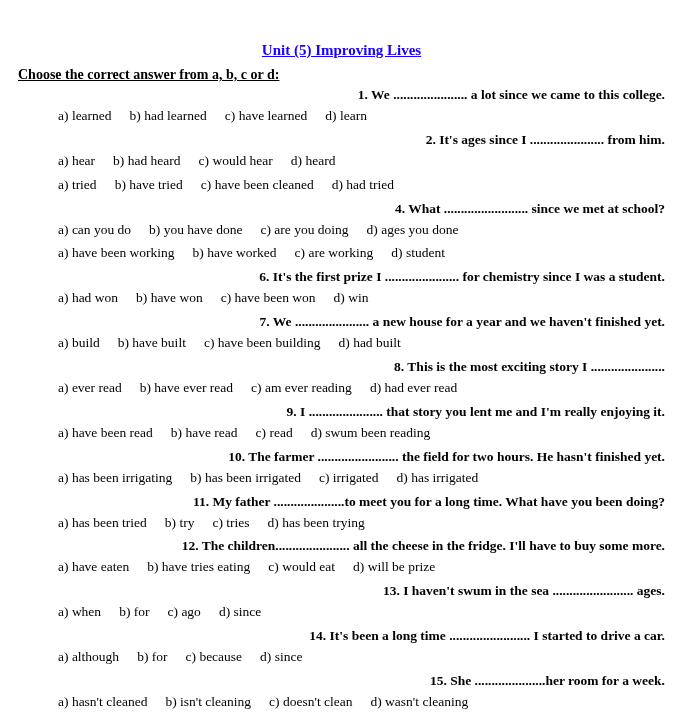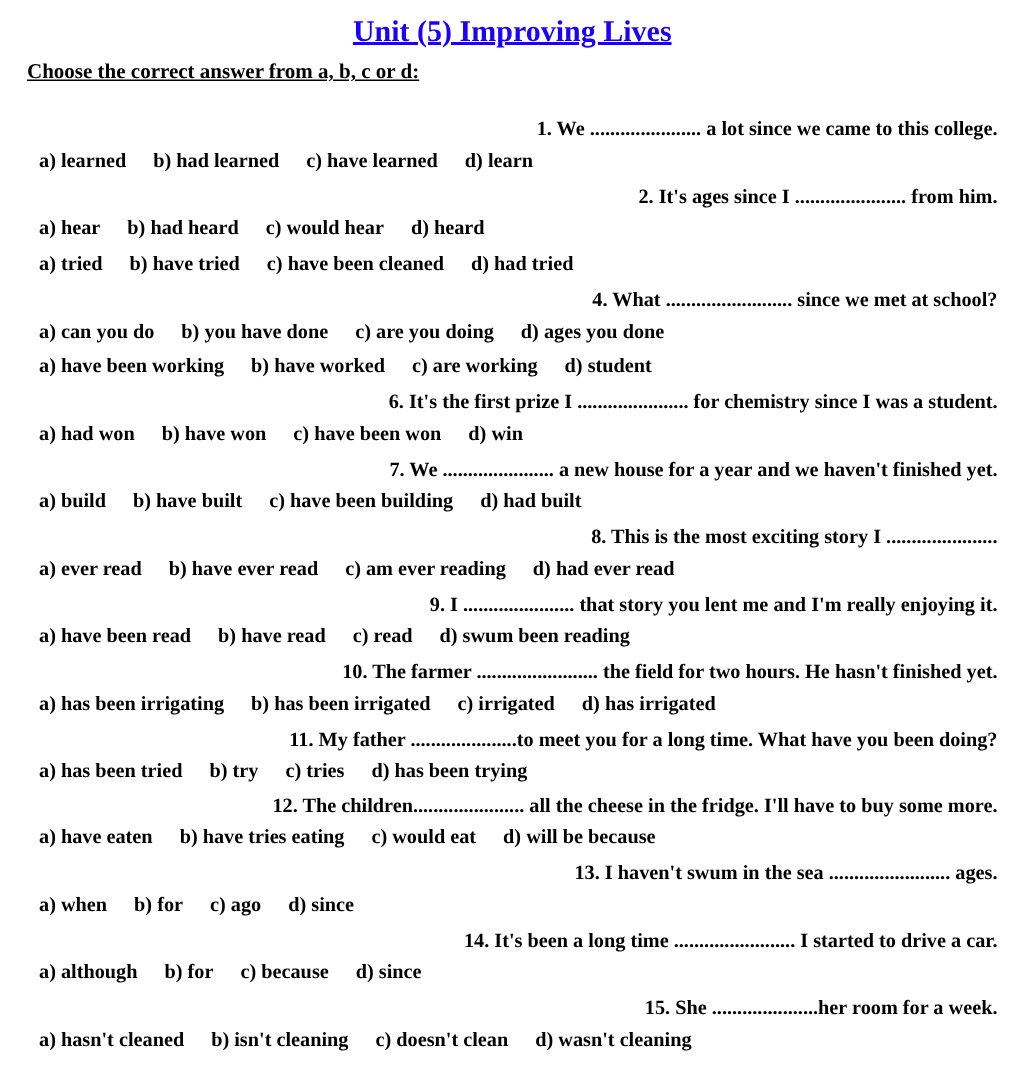--- a/index.html
+++ b/index.html
@@ -7,43 +7,45 @@
       background: #fff;
       font-family: "Times New Roman", Times, serif;
       font-size: 13.5px;
       color: #000;
       width: 683px;
       min-height: 712px;
       padding: 10px 18px 10px 18px;
     }
     .page-title {
       text-align: center;
-      font-size: 20px;
+      font-size: 15px;
       font-weight: bold;
       color: #1a00ff;
       text-decoration: underline;
       margin-bottom: 8px;
+      margin-top: 32px;
     }
     .section-heading {
       font-size: 14px;
       font-weight: bold;
       text-decoration: underline;
-      margin-bottom: 19px;
+      margin-bottom: 2px;
     }
     .question-block {
       margin-bottom: 3px;
       line-height: 1.55;
     }
     .q-line {
       font-weight: bold;
       text-align: right;
     }
     .options-line {
       padding-left: 8px;
-      font-weight: bold;
+      font-weight: normal;
+      margin-left: 32px;
     }
     .option {
       margin-right: 18px;
       display: inline-block;
     }
     
     body::after {
       content: '';
     }
   </style>
@@ -91,21 +93,21 @@
     <div class="question-block">
       <div class="q-line"><span><b>10.</b></span> The farmer ........................ the field for two hours. He hasn't finished yet.</div>
       <div class="options-line"><span class="option"><span>a)</span> <span>has been irrigating</span></span><span class="option"><span>b)</span> <span>has been irrigated</span></span><span class="option"><span>c)</span> <span>irrigated</span></span><span class="option"><span>d)</span> <span>has irrigated</span></span></div>
     </div>
     <div class="question-block">
       <div class="q-line"><span><b>11.</b></span> My father .....................to meet you for a long time. What have you been doing?</div>
       <div class="options-line"><span class="option"><span>a)</span> <span>has been tried</span></span><span class="option"><span>b)</span> <span>try</span></span><span class="option"><span>c)</span> <span>tries</span></span><span class="option"><span>d)</span> <span>has been trying</span></span></div>
     </div>
     <div class="question-block">
       <div class="q-line"><span><b>12.</b></span> The children...................... all the cheese in the fridge. I'll have to buy some more.</div>
-      <div class="options-line"><span class="option"><span>a)</span> <span>have eaten</span></span><span class="option"><span>b)</span> <span>have tries eating</span></span><span class="option"><span>c)</span> <span>would eat</span></span><span class="option"><span>d)</span> <span>will be because</span></span></div>
+      <div class="options-line"><span class="option"><span>a)</span> <span>have eaten</span></span><span class="option"><span>b)</span> <span>have tries eating</span></span><span class="option"><span>c)</span> <span>would eat</span></span><span class="option"><span>d)</span> <span>will be prize</span></span></div>
     </div>
     <div class="question-block">
       <div class="q-line"><span><b>13.</b></span> I haven't swum in the  sea ........................ ages.</div>
       <div class="options-line"><span class="option"><span>a)</span> <span>when</span></span><span class="option"><span>b)</span> <span>for</span></span><span class="option"><span>c)</span> <span>ago</span></span><span class="option"><span>d)</span> <span>since</span></span></div>
     </div>
     <div class="question-block">
       <div class="q-line"><span><b>14.</b></span> It's been a long time ........................ I started to drive a car.</div>
       <div class="options-line"><span class="option"><span>a)</span> <span>although</span></span><span class="option"><span>b)</span> <span>for</span></span><span class="option"><span>c)</span> <span>because</span></span><span class="option"><span>d)</span> <span>since</span></span></div>
     </div>
     <div class="question-block">

